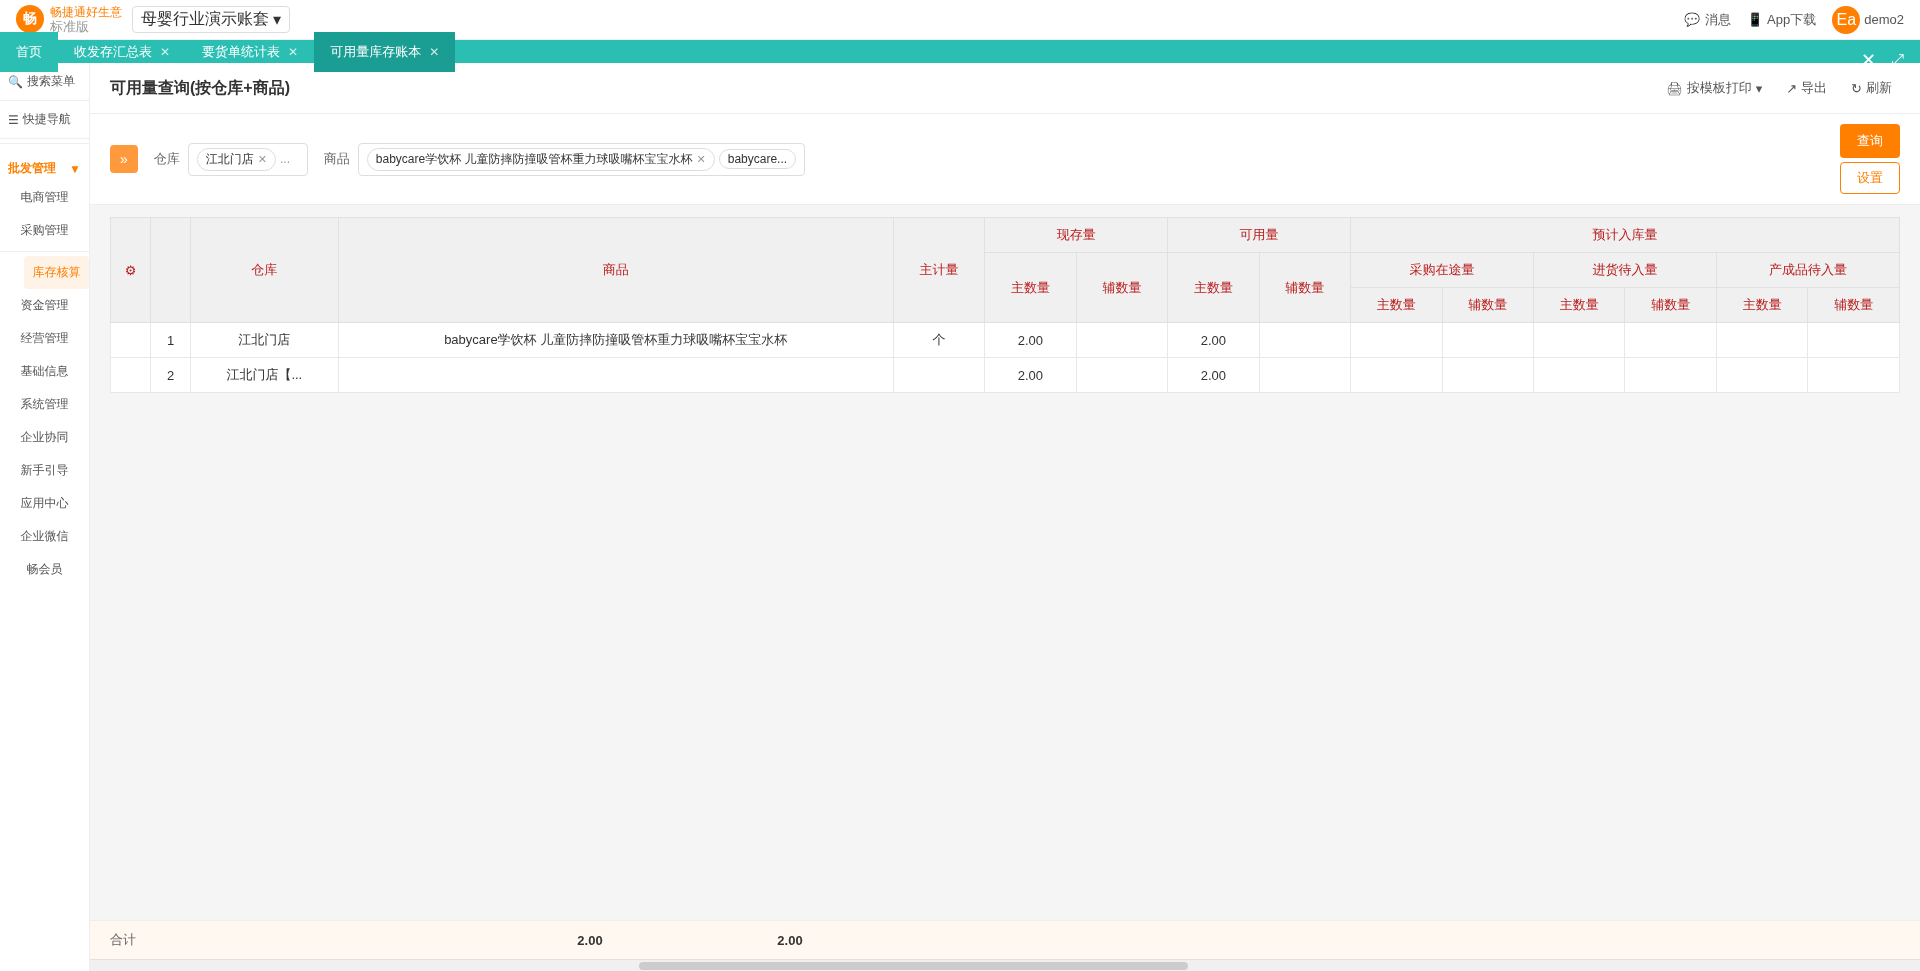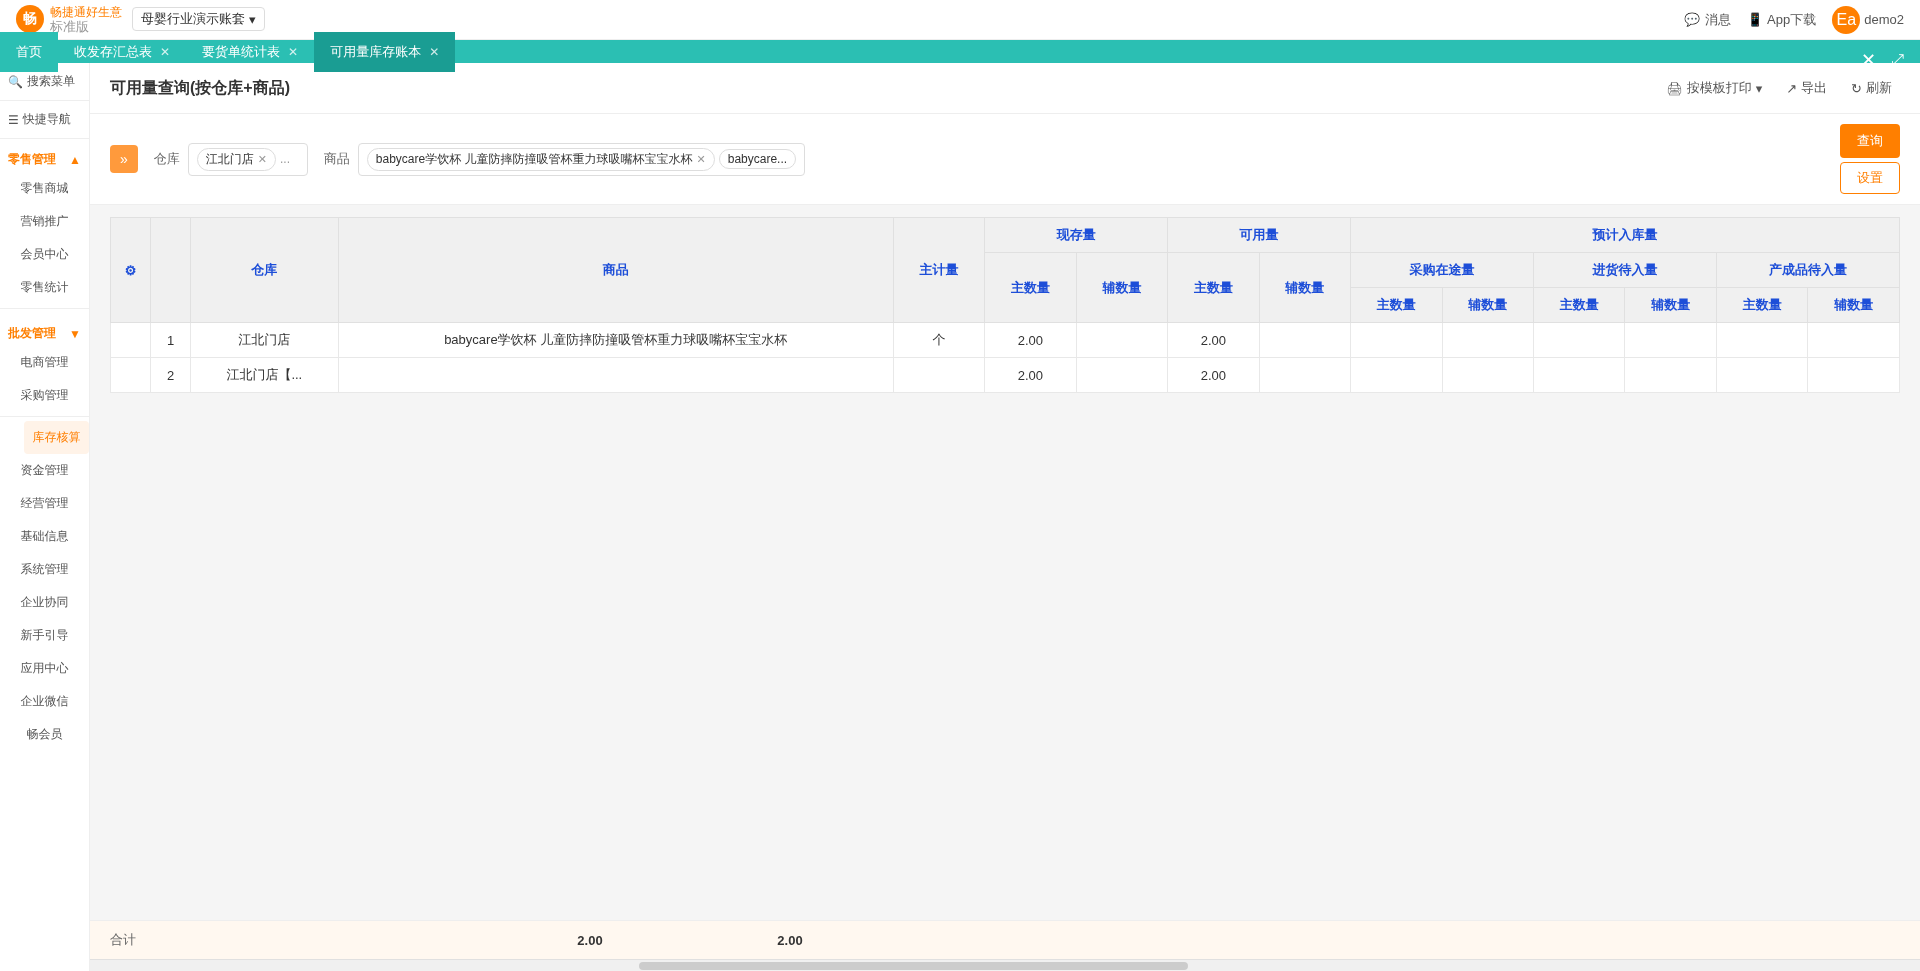--- a/index.html
+++ b/index.html
@@ -16,21 +16,21 @@
       border-bottom: 1px solid #eee;
       flex-shrink: 0;
     }
     .top-bar-left { display: flex; align-items: center; gap: 10px; }
     .logo-area { display: flex; align-items: center; gap: 6px; }
     .logo-icon { width: 28px; height: 28px; background: #ff7f00; border-radius: 50%; display: flex; align-items: center; justify-content: center; color: #fff; font-size: 14px; font-weight: bold; }
     .logo-text { font-size: 12px; color: #ff7f00; line-height: 1.2; }
     .dropdown-selector {
       display: flex; align-items: center; gap: 4px;
       border: 1px solid #ddd; border-radius: 4px; padding: 2px 8px;
-      font-size: 13px; color: #333; cursor: pointer; background: #fff;
+      font-size: 16px; color: #333; cursor: pointer; background: #fff;
     }
     .top-bar-right { display: flex; align-items: center; gap: 16px; font-size: 13px; color: #555; }
     .top-bar-right-item { display: flex; align-items: center; gap: 4px; cursor: pointer; }
     .avatar { width: 28px; height: 28px; border-radius: 50%; background: #ff7f00; display: flex; align-items: center; justify-content: center; color: #fff; font-size: 16px; }
 
     
     .nav-tabs {
       background: #2bbfb3;
       height: 23px;
       display: flex;
@@ -160,22 +160,22 @@
       border-collapse: collapse;
       background: #fff;
       margin-top: 12px;
       font-size: 13px;
     }
     .data-table th {
       background: #f0f0f0;
       padding: 8px 10px;
       text-align: center;
       border: 1px solid #e0e0e0;
-      color: #1d4ed8;
-      font-weight: bold;
+      color: #b91c1c;
+      font-weight: normal;
       white-space: nowrap;
     }
     .data-table td {
       padding: 8px 10px;
       text-align: center;
       border: 1px solid #e8e8e8;
       color: #333;
       white-space: nowrap;
     }
     .th-settings { width: 40px; }
@@ -278,30 +278,20 @@
   <div class="sidebar">
     <div class="sidebar-search">
       <span>🔍</span>
       <span>搜索菜单</span>
     </div>
     <div class="sidebar-nav">
       <span>☰</span>
       <span>快捷导航</span>
     </div>
 
-    <div class="sidebar-section">
-      <div class="sidebar-section-header">
-        <span>零售管理</span>
-        <span>▲</span>
-      </div>
-      <div class="sidebar-item">零售商城</div>
-      <div class="sidebar-item">营销推广</div>
-      <div class="sidebar-item">会员中心</div>
-      <div class="sidebar-item">零售统计</div>
-    </div>
 
     <div class="sidebar-divider"></div>
 
     <div class="sidebar-section">
       <div class="sidebar-section-header">
         <span>批发管理</span>
         <span>▼</span>
       </div>
       <div class="sidebar-item">电商管理</div>
       <div class="sidebar-item">采购管理</div>

